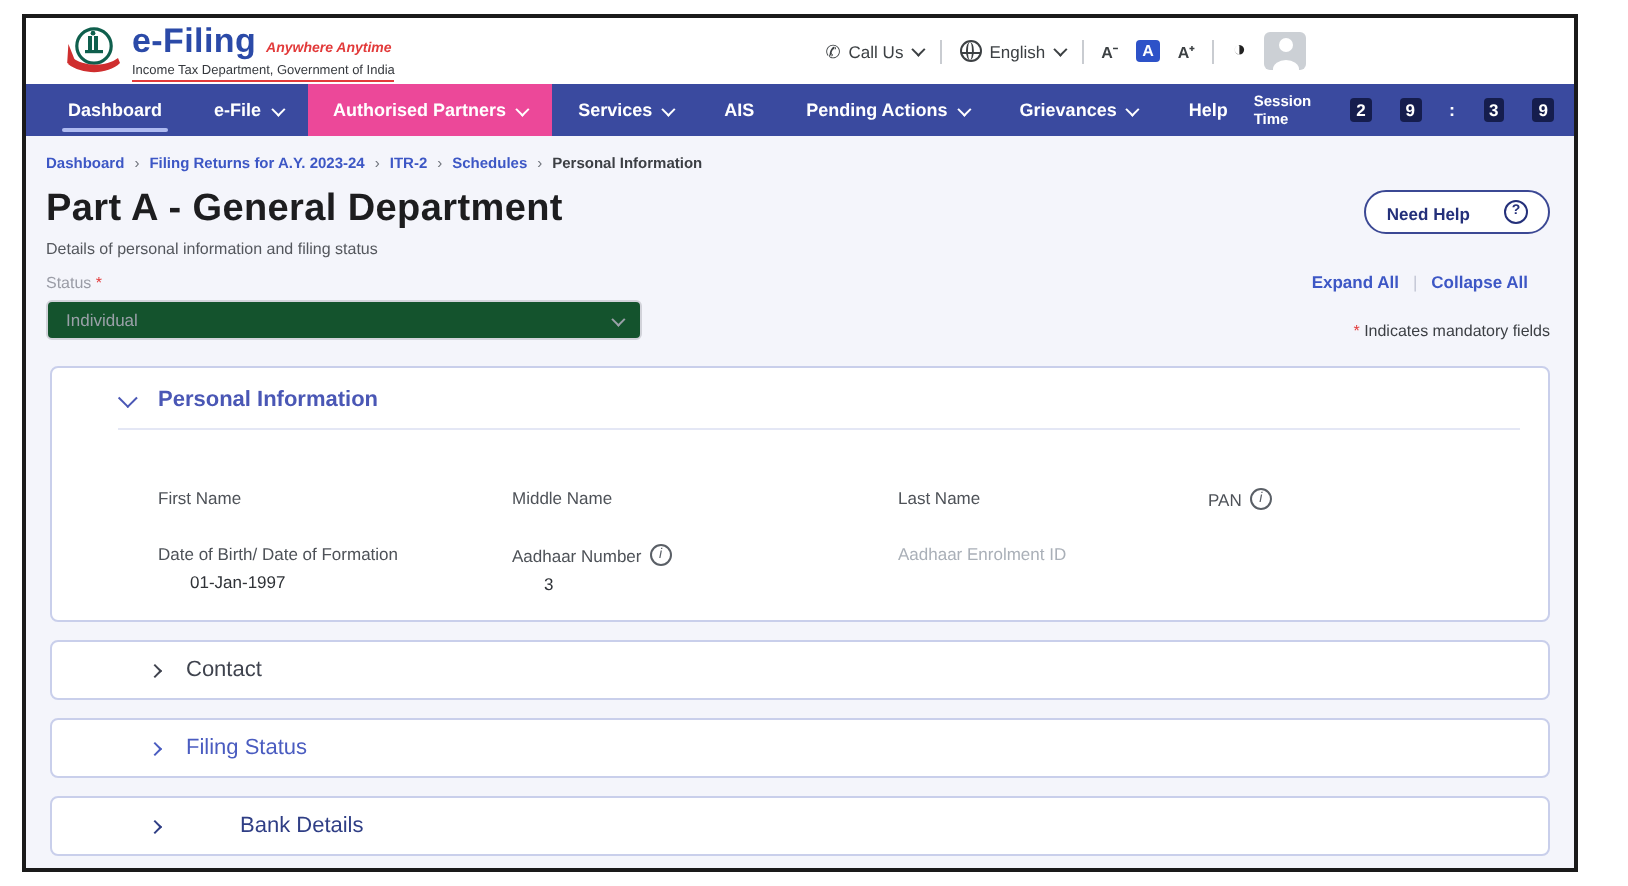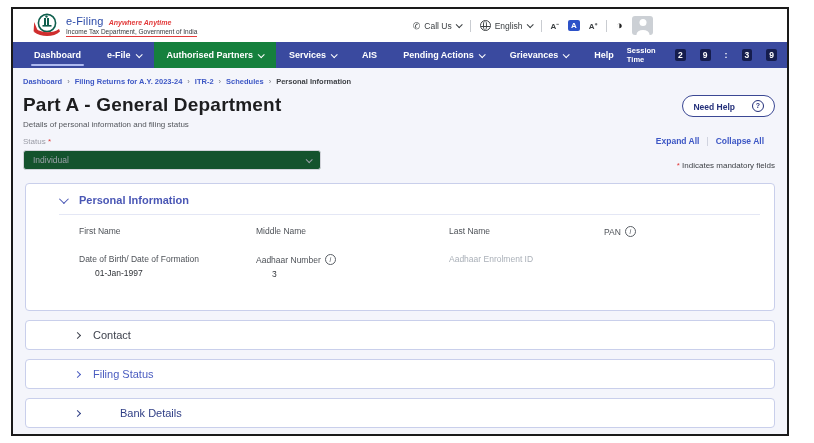--- a/index.html
+++ b/index.html
@@ -10,21 +10,21 @@
   .frame{
     position:absolute;left:11px;top:7px;width:778px;height:429px;
     border:2px solid #1a1a1a;background:#fff;box-sizing:border-box;overflow:hidden;
   }
 
   
   .hdr{height:33px;background:#fff;display:flex;align-items:center;position:relative;}
   .logo{display:flex;align-items:center;gap:5px;margin-left:18px;}
   .brand-col{display:flex;flex-direction:column;justify-content:center;}
   .brand-line{display:flex;align-items:baseline;gap:5px;}
-  .brand{color:#2b4aa8;font-weight:normal;font-size:11px;letter-spacing:.2px;}
+  .brand{color:#2b4aa8;font-weight:bold;font-size:17px;letter-spacing:.2px;}
   .tagline{color:#e23a3a;font-style:italic;font-weight:bold;font-size:7px;}
   .dept{font-size:6.5px;color:#35383d;border-bottom:1.5px solid #e23a3a;padding-bottom:1px;margin-top:1px;}
   .topicons{margin-left:auto;margin-right:134px;display:flex;align-items:center;gap:9px;font-size:8.5px;color:#3c4043;}
   .top-link{display:flex;align-items:center;gap:4px;cursor:pointer;}
   .sep{width:1px;height:12px;background:#c9ccd1;}
   .chev{display:inline-block;width:4px;height:4px;border-right:1.2px solid currentColor;border-bottom:1.2px solid currentColor;transform:rotate(45deg) translateY(-1px);}
   .chev-right{display:inline-block;width:4px;height:4px;border-right:1.4px solid currentColor;border-bottom:1.4px solid currentColor;transform:rotate(-45deg);}
   .phone-ic{font-size:9px;color:#3c4043;}
   .globe-ic{width:9px;height:9px;border:1px solid #3c4043;border-radius:50%;position:relative;display:inline-block;}
   .globe-ic::before{content:"";position:absolute;left:0;right:0;top:50%;height:1px;background:#3c4043;}
@@ -34,21 +34,21 @@
   .contrast{font-size:11px;color:#222;cursor:pointer;line-height:1;}
   .avatar{width:21px;height:19px;background:#ccd0d5;border-radius:3px;position:relative;overflow:hidden;cursor:pointer;}
   .avatar::before{content:"";position:absolute;top:3px;left:50%;transform:translateX(-50%);width:7px;height:7px;border-radius:50%;background:#fff;}
   .avatar::after{content:"";position:absolute;bottom:-4px;left:50%;transform:translateX(-50%);width:13px;height:9px;border-radius:50% 50% 0 0;background:#fff;}
 
   
   .nav{height:26px;background:#3a4a9f;display:flex;align-items:stretch;color:#fff;font-size:9px;font-weight:bold;padding-left:8px;}
   .nav-item{display:flex;align-items:center;gap:5px;padding:0 13px;position:relative;cursor:pointer;white-space:nowrap;}
   .nav-item .chev{border-color:#fff;}
   .nav-item.active::after{content:"";position:absolute;left:10px;right:10px;bottom:2px;height:2px;background:#aebaf0;border-radius:1px;}
-  .nav-item.highlight{background:#15803d;}
+  .nav-item.highlight{background:#ec4899;}
   .session{margin-left:auto;display:flex;align-items:center;gap:14px;margin-right:10px;}
   .session-label{font-size:7.5px;font-weight:bold;margin-right:2px;}
   .digit{background:#151d4d;border-radius:2px;padding:1px 3px;font-size:8.5px;font-weight:bold;}
   .colon{font-size:9px;font-weight:bold;}
 
   
   .content{background:#f4f5fb;height:370px;padding:0 10px;box-sizing:border-box;}
   .crumbs{padding-top:9px;font-size:7.5px;font-weight:bold;color:#3d57c5;display:flex;gap:5px;align-items:center;}
   .crumb{cursor:pointer;}
   .crumb-sep{color:#70747c;font-weight:normal;}
@@ -71,21 +71,21 @@
   .select-row{display:flex;align-items:flex-end;margin-top:4px;}
   .select{width:298px;height:20px;background:#14532d;border:1px solid #d2d3da;border-radius:3px;display:flex;align-items:center;padding:0 9px;box-sizing:border-box;font-size:8.5px;color:#9aa0a8;cursor:default;}
   .select .chev{margin-left:auto;border-color:#9aa0a8;}
   .mandatory{margin-left:auto;margin-right:2px;font-size:8px;color:#3c3f44;}
 
   .card{background:#fff;border:1px solid #c9cfeb;border-radius:4px;margin:0 2px;box-sizing:border-box;}
   .card-main{margin-top:13px;height:128px;}
   .card-head{display:flex;align-items:center;gap:13px;padding:10px 14px 8px 33px;font-size:11px;font-weight:bold;cursor:pointer;}
   .acc-chev-open{display:inline-block;width:6px;height:6px;border-right:1.7px solid #4a57b5;border-bottom:1.7px solid #4a57b5;transform:rotate(45deg) translateY(-2px);}
   .card-divider{height:1px;background:#e4e7f5;margin:0 14px 0 33px;}
-  .fields{margin:11px 14px 0 53px;}
+  .fields{margin:29px 14px 0 53px;}
   .frow{display:grid;grid-template-columns:177px 193px 155px auto;}
   .frow + .frow{margin-top:17px;}
   .flabel{font-size:8.5px;color:#4e5258;display:flex;align-items:center;gap:4px;}
   .flabel.muted{color:#aab0b8;}
   .fvalue{font-size:8.5px;color:#2f3237;margin-top:4px;min-height:10px;padding-left:16px;}
   .info-i{width:9px;height:9px;border:1px solid #5a5f66;border-radius:50%;font-size:7px;line-height:9px;text-align:center;color:#5a5f66;display:inline-block;cursor:pointer;}
   .info-i::after{content:"i";font-style:italic;}
 
   .card.collapsed{height:30px;display:flex;align-items:center;gap:13px;padding-left:49px;margin-top:9px;font-size:11px;font-weight:normal;cursor:pointer;}
 </style>

